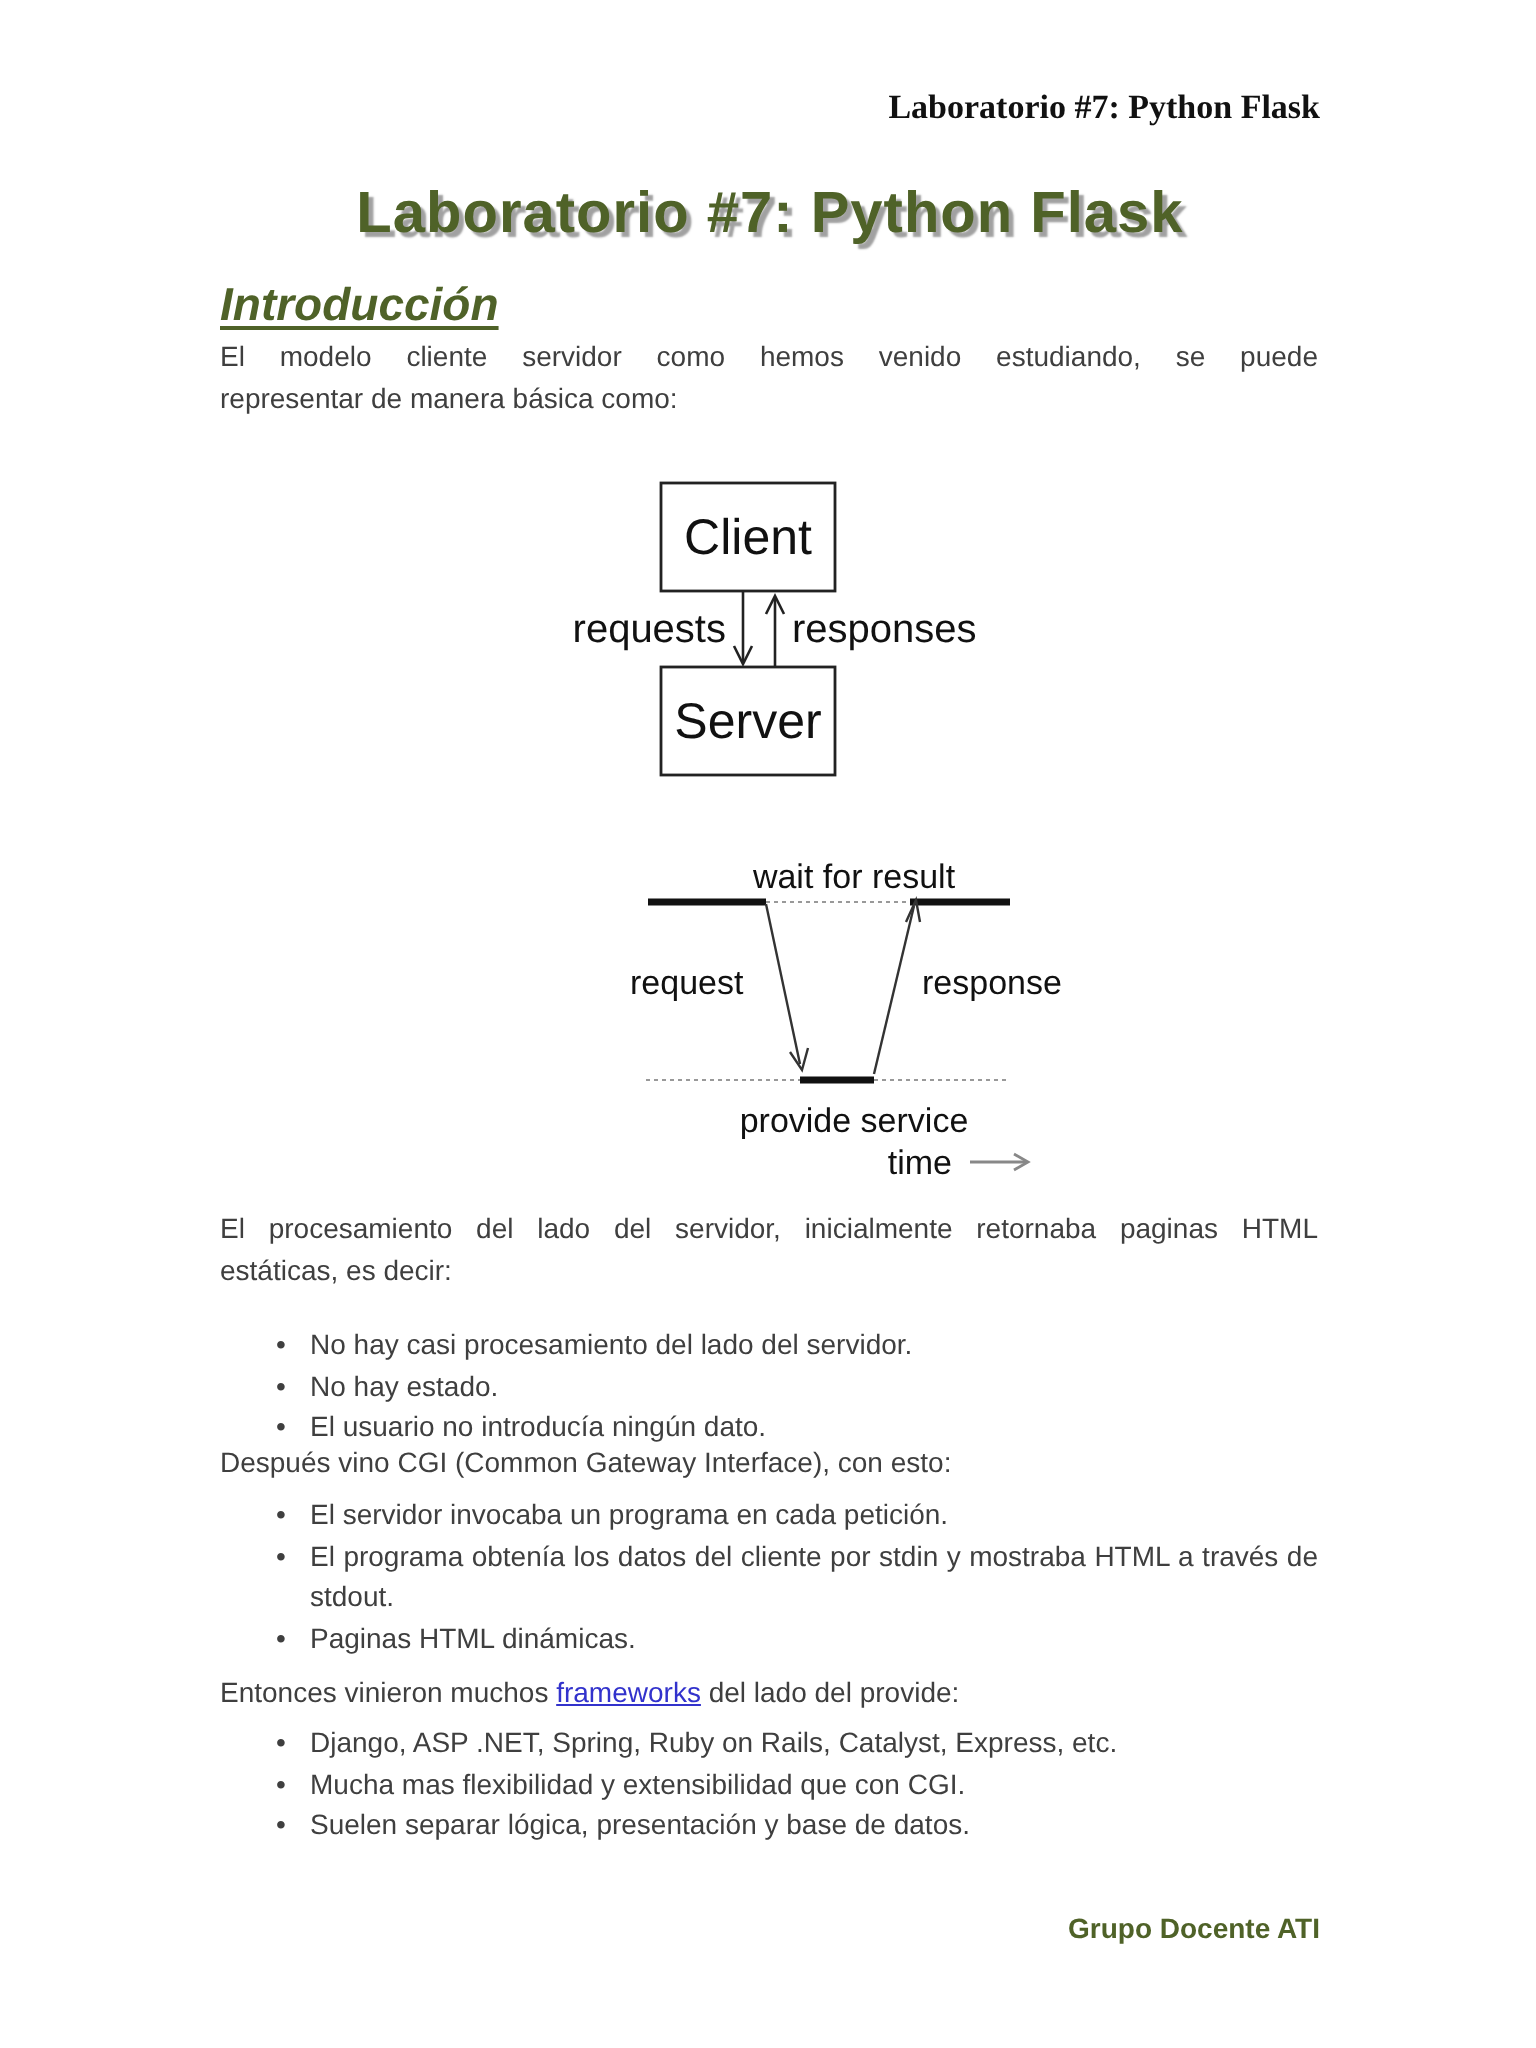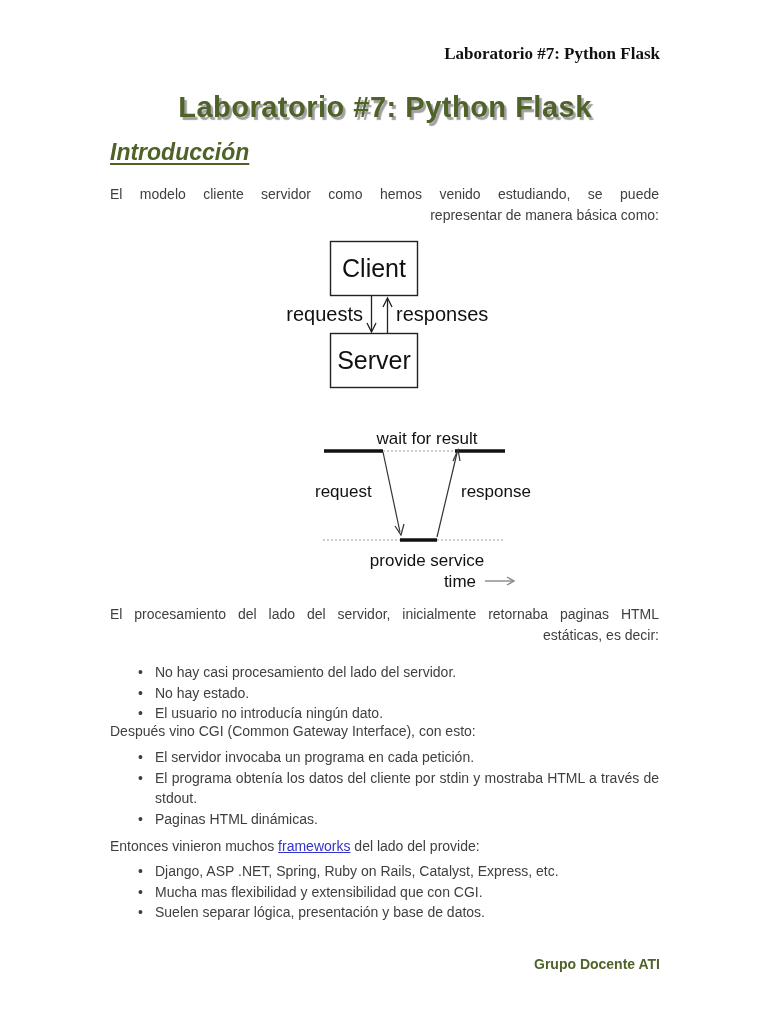--- a/index.html
+++ b/index.html
@@ -21,22 +21,22 @@
   .section-heading {
     position:absolute; top:139px; left:110px;
     font-size:23px; font-weight:bold; font-style:italic;
     color:#4f6228; text-decoration:underline; text-underline-offset:3px;
   }
   .para {
     position:absolute; left:110px; width:549px;
     font-size:14px; line-height:21px; color:#3f3f3f;
   }
   .para .jline { display:block; text-align:justify; text-align-last:justify; }
-  .para .lline { display:block; text-align:right; }
-  .p-intro      { top:184px; }
+  .para .lline { display:block; text-align:left; }
+  .p-intro      { top:168px; }
   .p-static     { top:604px; }
   .p-cgi        { top:721px; }
   .p-frameworks { top:836px; }
   .link { color:#3232cc; text-decoration:underline; cursor:pointer; }
 
   .list {
     position:absolute; left:110px; width:549px;
     list-style:none;
   }
   .list li {

